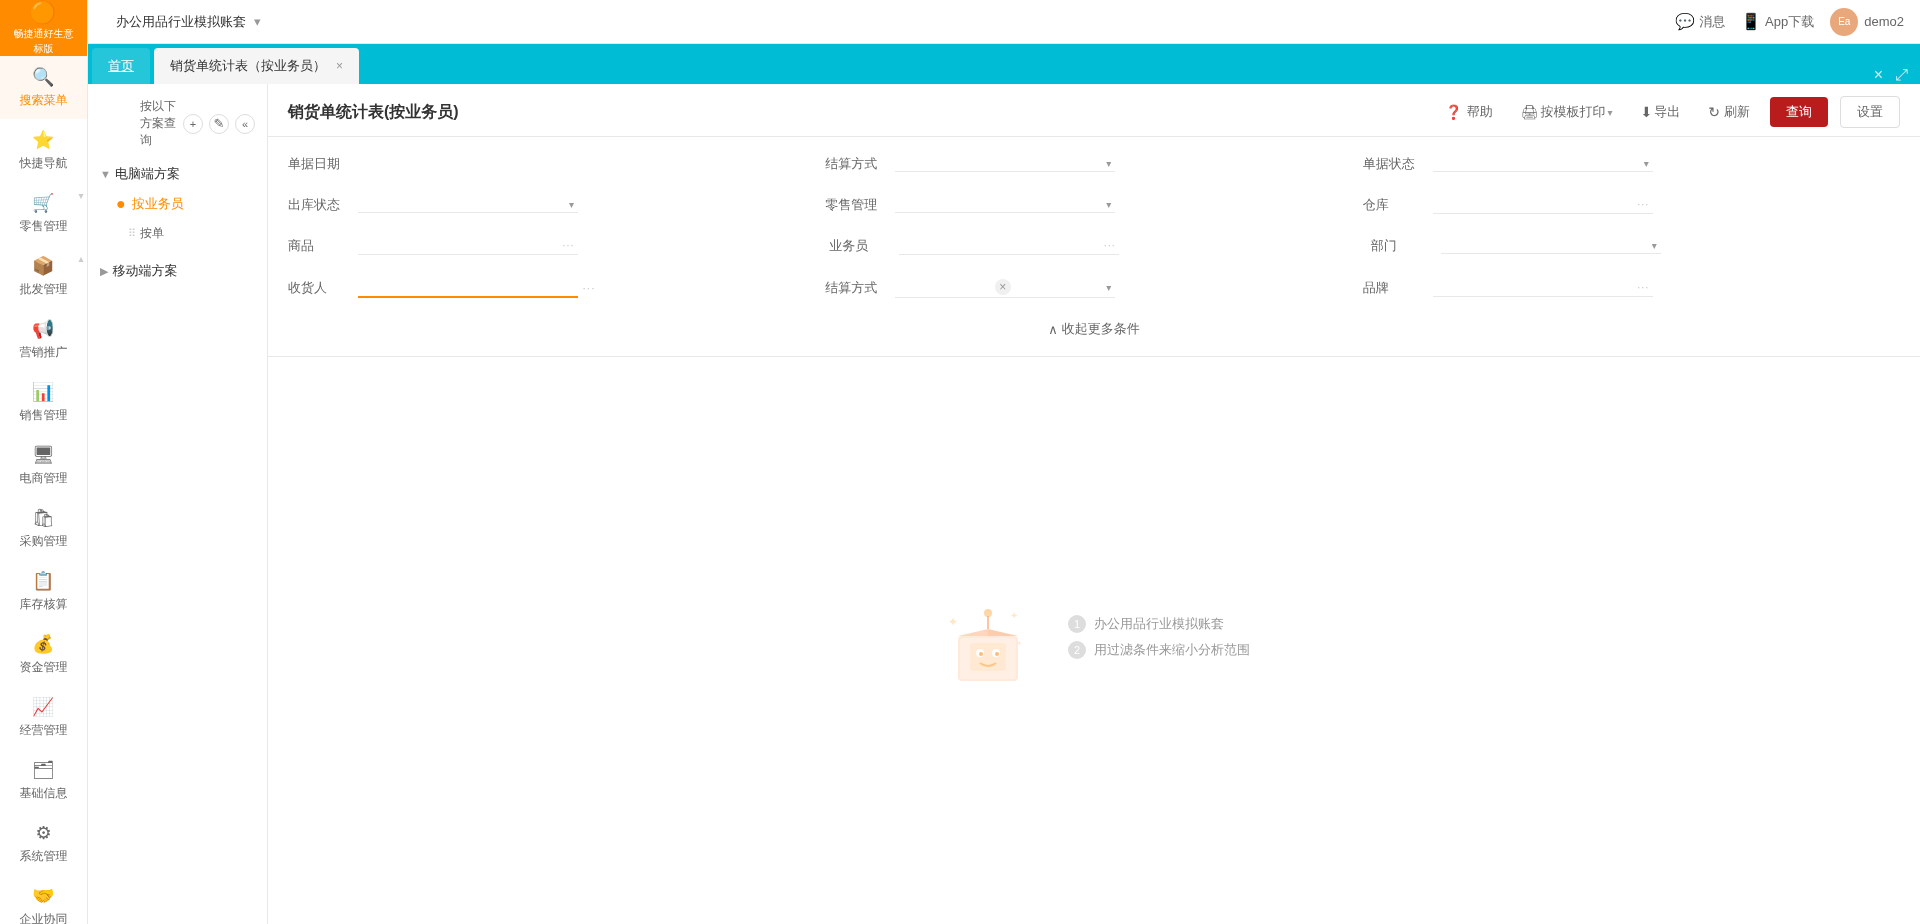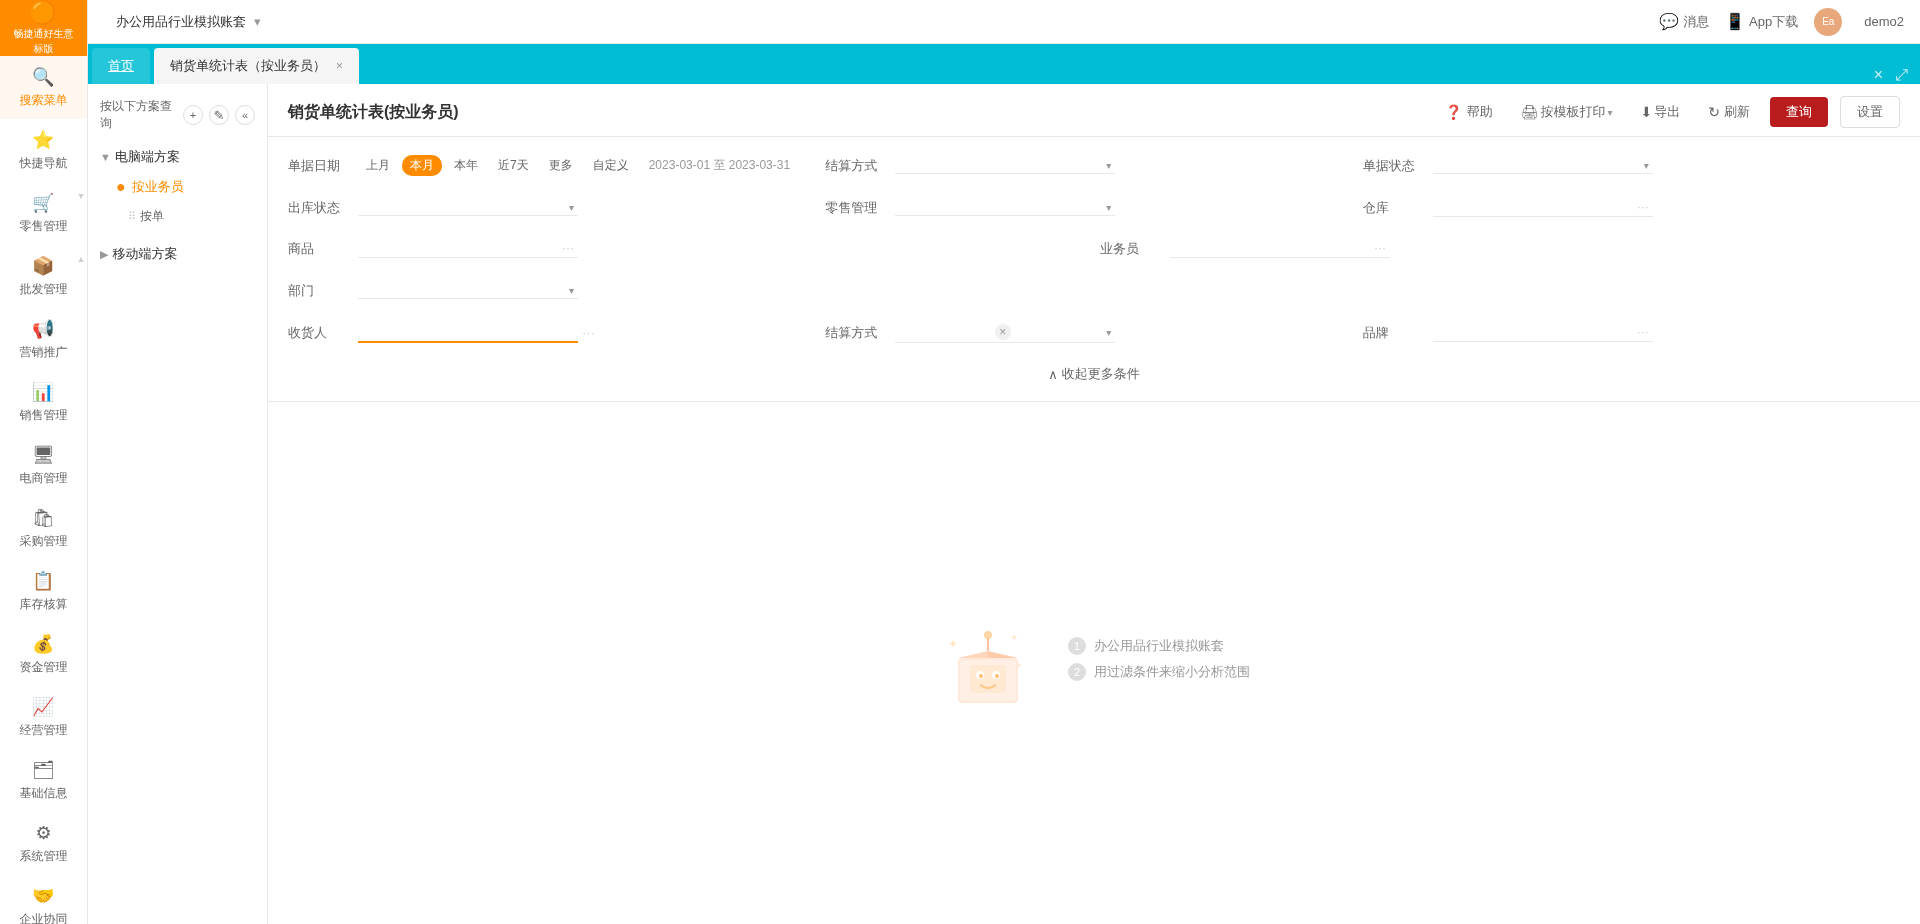--- a/index.html
+++ b/index.html
@@ -163,21 +163,21 @@
     </div>
     <div class="topbar-right">
       <div class="top-btn">
         <span style="font-size:16px;">💬</span>
         <span>消息</span>
       </div>
       <div class="top-btn">
         <span style="font-size:16px;">📱</span>
         <span>App下载</span>
       </div>
-      <div class="top-btn" style="display:flex;align-items:center;gap:22px;">
+      <div class="top-btn" style="display:flex;align-items:center;gap:6px;">
         <div class="avatar" style="background:#e8a87c;font-size:10px;">Ea</div>
         <span>demo2</span>
       </div>
     </div>
   </div>
 
   <div class="tabs">
     <div class="tab tab-home">
       <span>首页</span>
     </div>
@@ -189,21 +189,21 @@
     <div style="display:flex;align-items:center;padding:0 12px;color:rgba(255,255,255,0.8);cursor:pointer;">
       <span style="font-size:16px;margin-right:12px;">×</span>
       <span style="font-size:16px;">⤢</span>
     </div>
   </div>
 
   <div class="content">
 
     <div class="left-panel">
       <div class="panel-header">
-        <span style="font-size:12px;color:#666;">按以下方案查询</span>
+        <span style="font-size:12px;color:#666;margin-left:40px;">按以下方案查询</span>
         <div class="panel-icons">
           <div class="panel-icon-btn">+</div>
           <div class="panel-icon-btn" style="font-size:13px;">✎</div>
           <div class="panel-icon-btn">«</div>
         </div>
       </div>
 
       <div class="panel-section">
         <div class="panel-section-header">
           <span style="color:#999;font-size:11px;">▼</span>
@@ -253,29 +253,20 @@
           <button class="action-btn-default">设置</button>
         </div>
       </div>
 
       <div class="filter-area">
 
         <div style="display:grid;grid-template-columns:1fr 1fr 1fr;gap:0;margin-bottom:10px;">
 
           <div class="filter-cell">
             <span class="filter-label">单据日期</span>
-            <div class="date-buttons">
-              <span class="date-btn">上月</span>
-              <span class="date-btn active">本月</span>
-              <span class="date-btn">本年</span>
-              <span class="date-btn">近7天</span>
-              <span class="date-btn">更多</span>
-              <span class="date-btn">自定义</span>
-              <span class="date-range">2023-03-01 至 2023-03-31</span>
-            </div>
           </div>
 
           <div class="filter-cell">
             <span class="filter-label">结算方式</span>
             <div class="select-control" style="width:220px;">
               <span style="color:#ccc;font-size:12px;"></span>
               <span class="select-arrow">▾</span>
             </div>
           </div>
 
@@ -304,21 +295,21 @@
             </div>
           </div>
           <div class="filter-cell">
             <span class="filter-label">仓库</span>
             <div style="border-bottom:1px solid #e8e8e8;width:220px;display:flex;align-items:center;justify-content:flex-end;padding:2px 4px;">
               <span style="color:#ccc;font-size:12px;">···</span>
             </div>
           </div>
         </div>
 
-        <div style="display:grid;grid-template-columns:1fr 1fr;gap:12px;margin-bottom:10px;">
+        <div style="display:grid;grid-template-columns:1fr 1fr 1fr;gap:12px;margin-bottom:10px;">
           <div class="filter-cell">
             <span class="filter-label">商品</span>
             <div style="border-bottom:1px solid #e8e8e8;width:220px;display:flex;align-items:center;justify-content:flex-end;padding:2px 4px;">
               <span style="color:#ccc;font-size:12px;">···</span>
             </div>
           </div>
           <div class="filter-cell">
             <span class="filter-label">业务员</span>
             <div style="border-bottom:1px solid #e8e8e8;width:220px;display:flex;align-items:center;justify-content:flex-end;padding:2px 4px;">
               <span style="color:#ccc;font-size:12px;">···</span>

